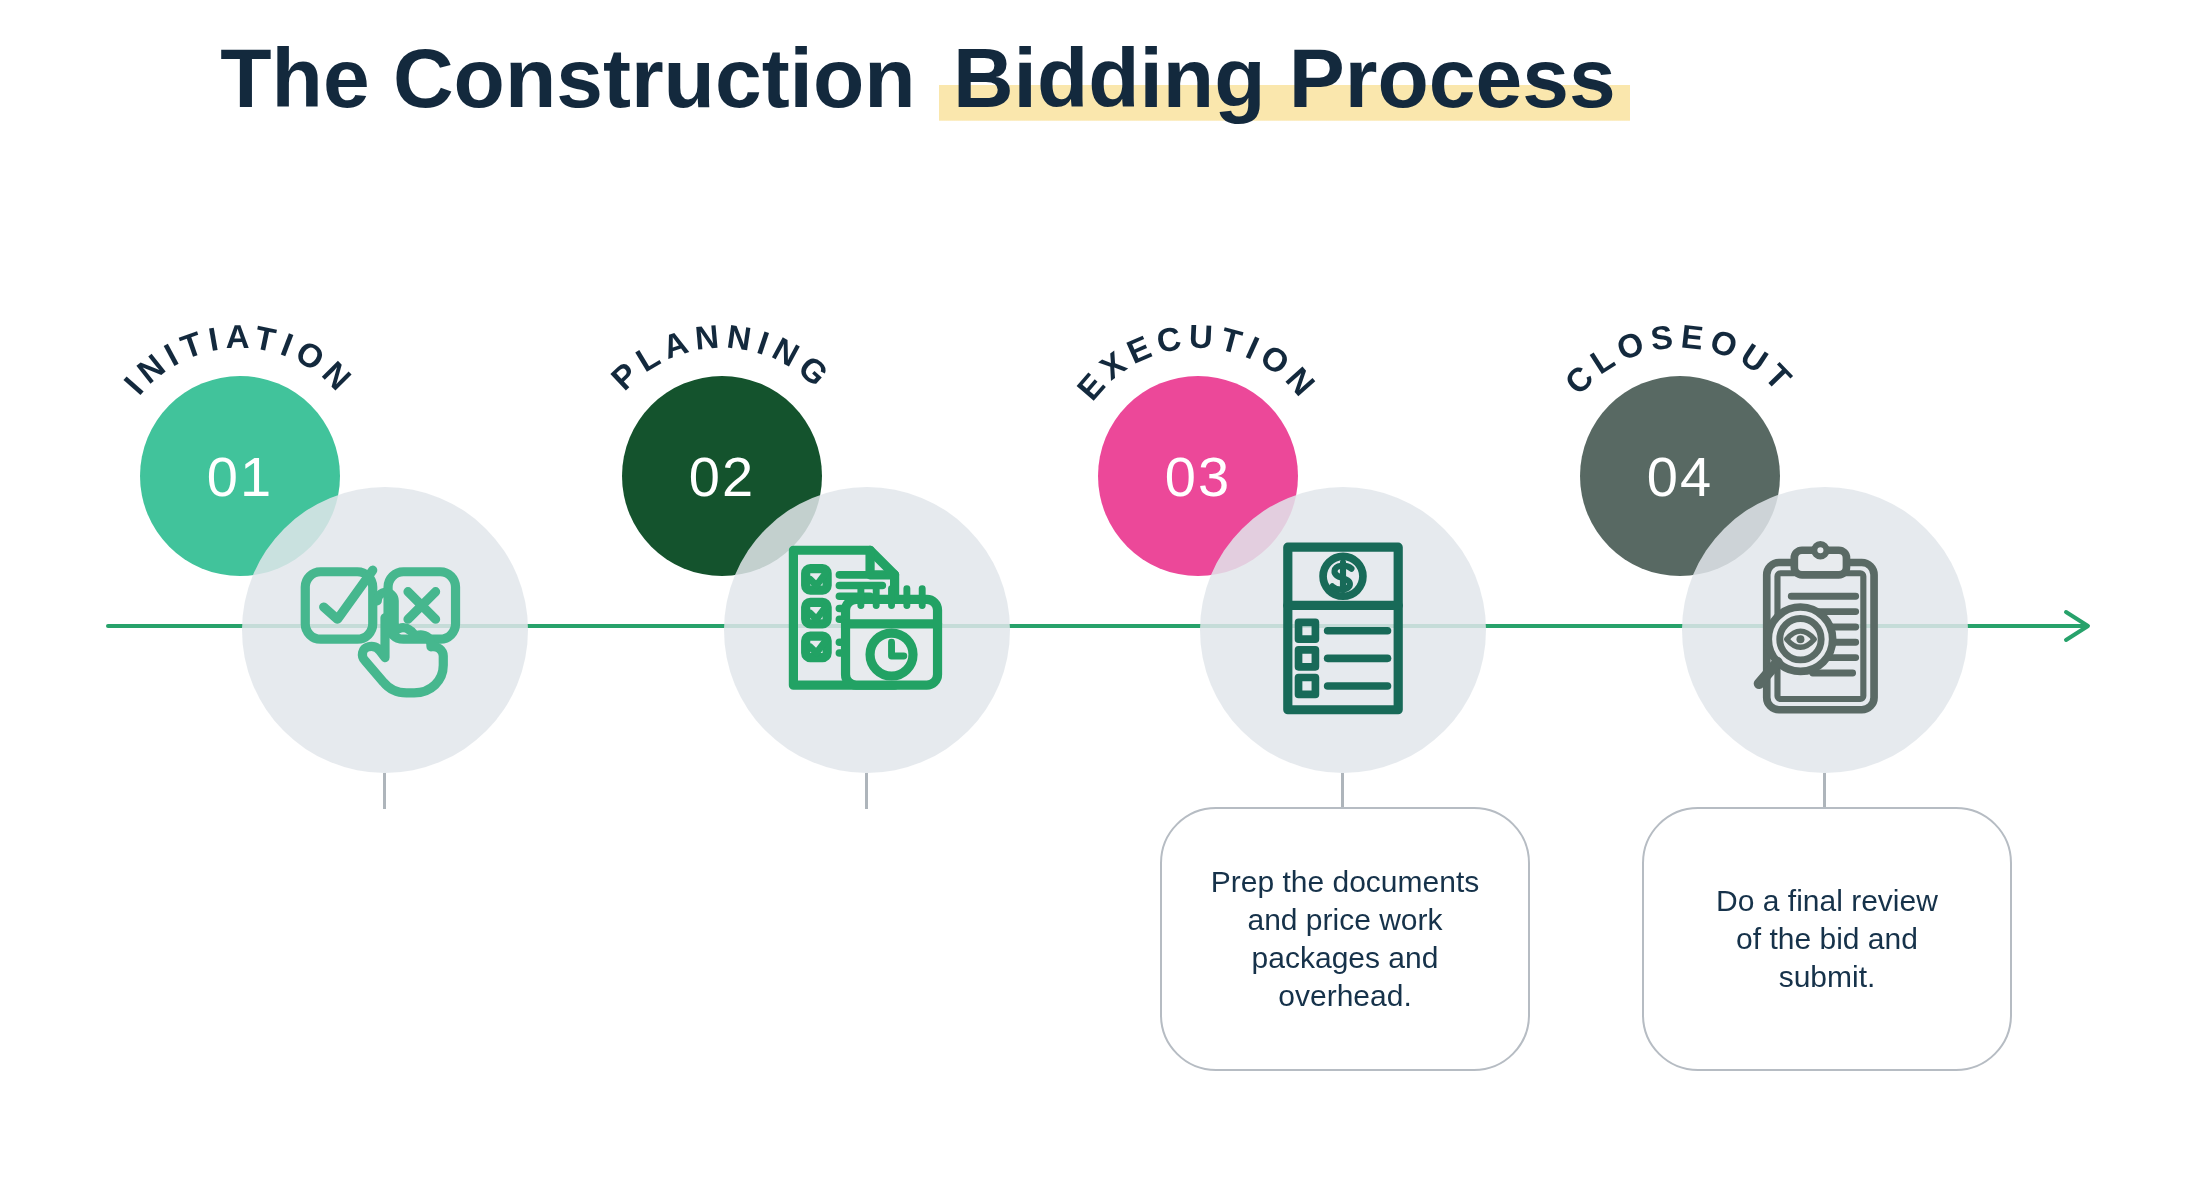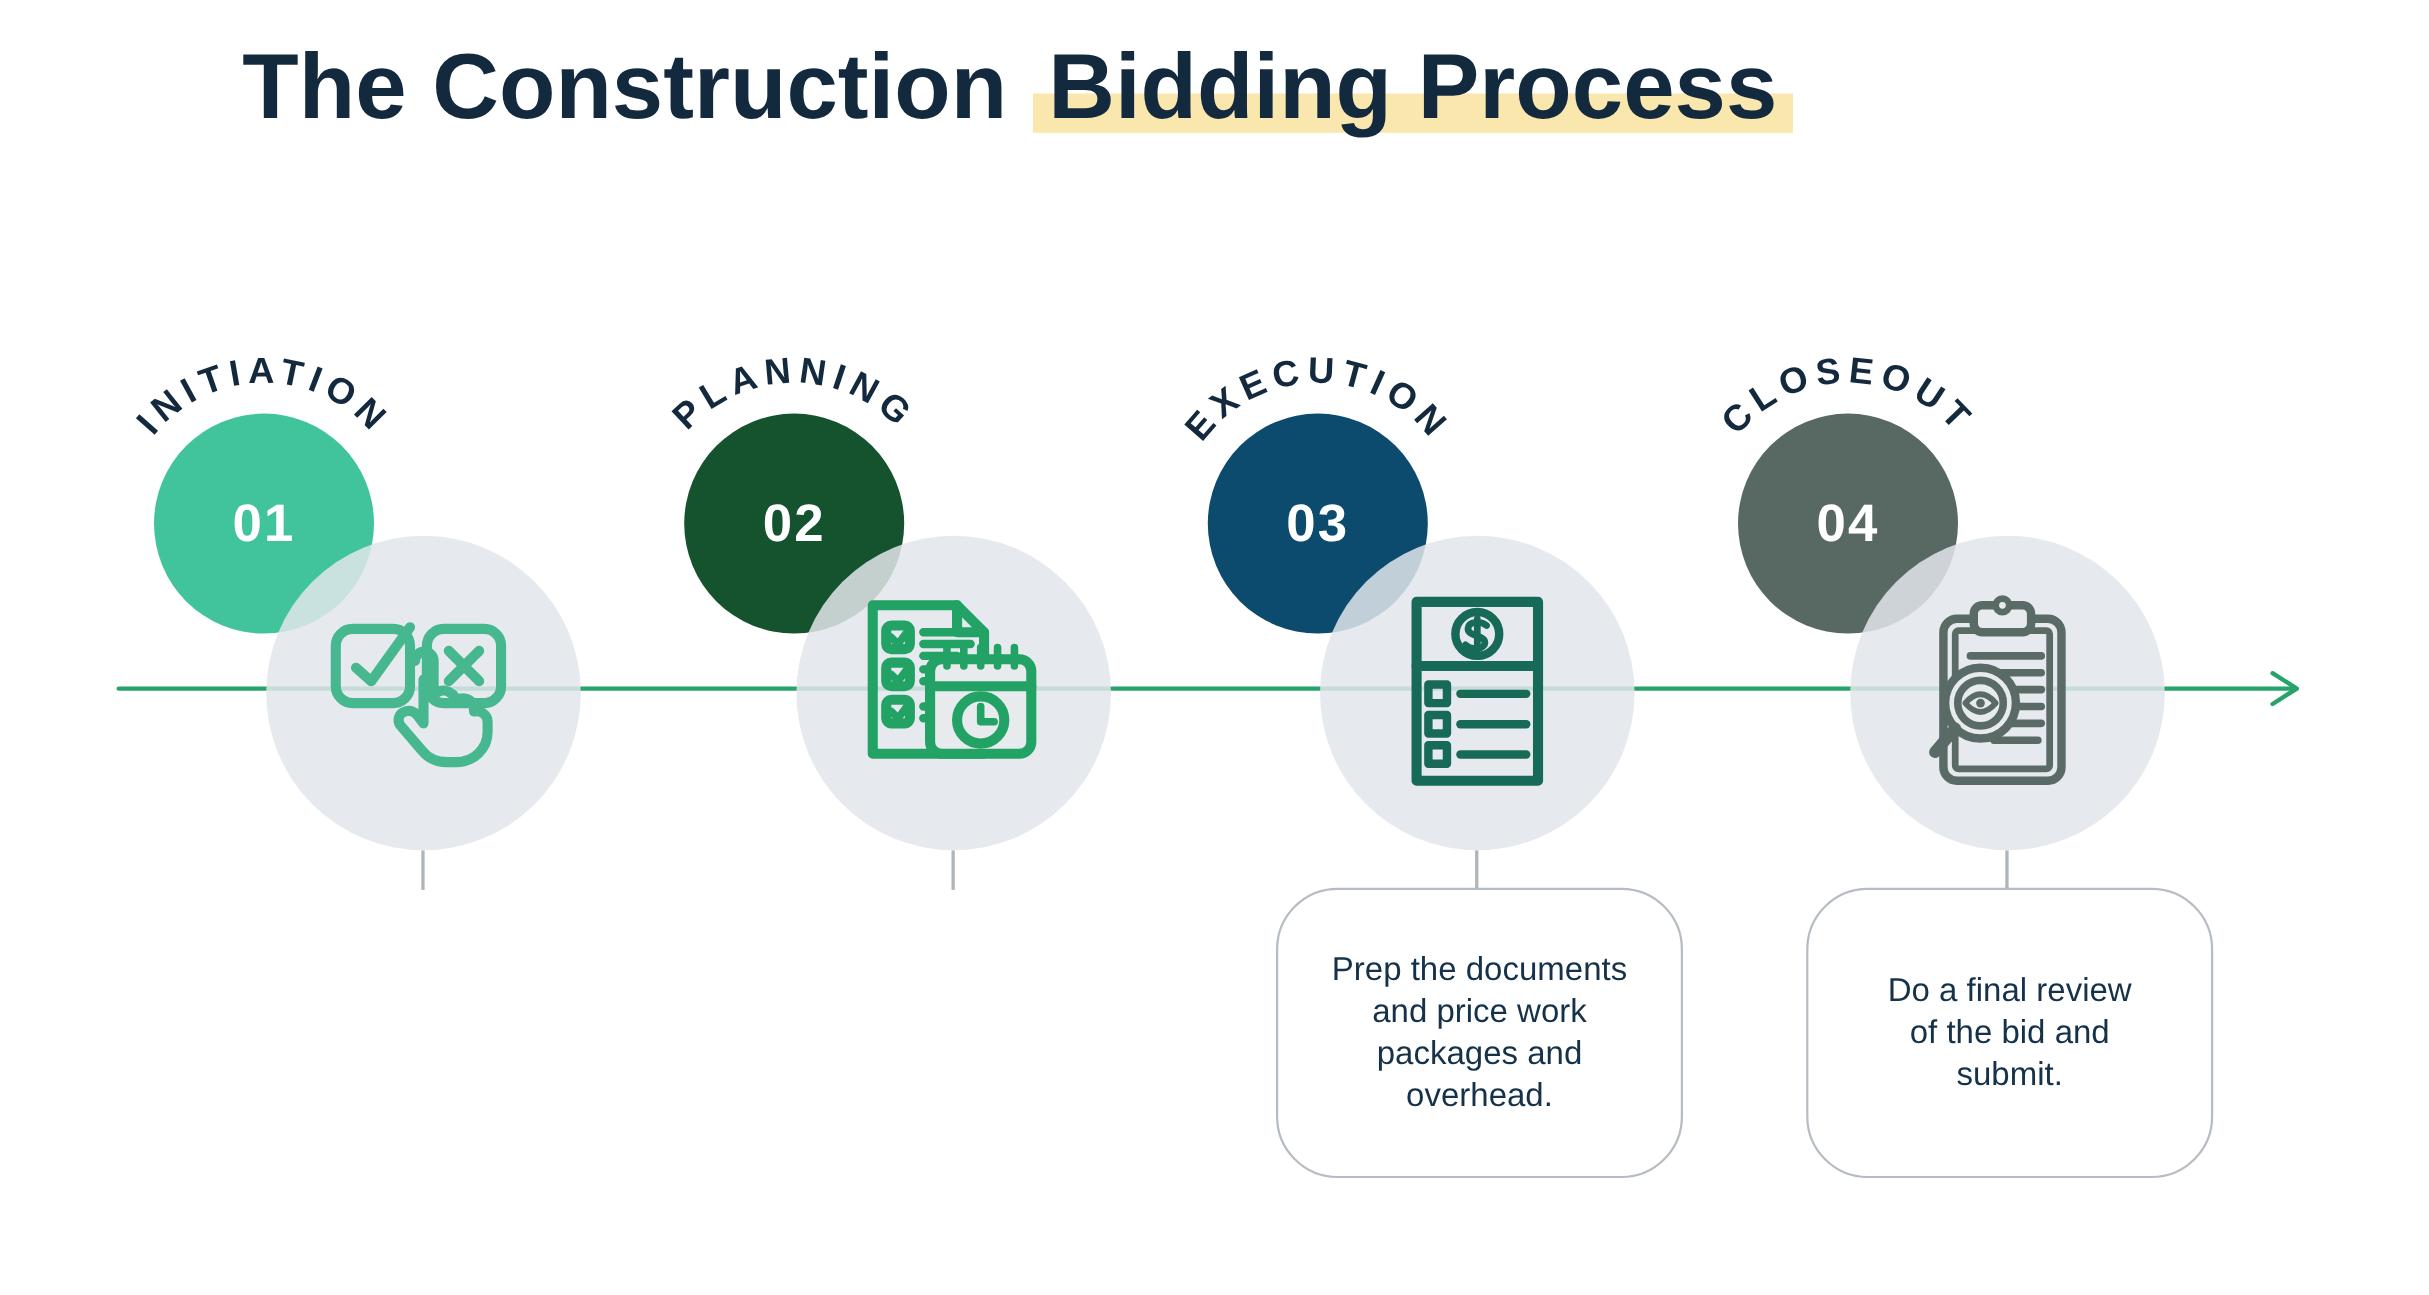--- a/index.html
+++ b/index.html
@@ -27,21 +27,21 @@
   .step{position:absolute;top:296px;width:480px;height:790px;z-index:1;}
   .step-0{left:0px;} .step-1{left:482px;} .step-2{left:958px;} .step-3{left:1440px;}
 
   .arc{position:absolute;left:90px;top:0;width:300px;height:300px;z-index:4;
        overflow:visible;pointer-events:none;}
   .arc text{font-family:"Liberation Sans",sans-serif;font-size:33px;font-weight:700;
        letter-spacing:6px;fill:#13293D;text-anchor:middle;}
 
   .num-circle{position:absolute;left:140px;top:80px;width:200px;height:200px;
        border-radius:50%;z-index:2;display:flex;align-items:center;justify-content:center;}
-  .num{color:#ffffff;font-size:48px;font-weight:700;letter-spacing:2px;}
+  .num{color:#ffffff;font-size:56px;font-weight:400;letter-spacing:2px;}
 
   .icon-circle{position:absolute;left:242px;top:191px;width:286px;height:286px;
        border-radius:50%;background:rgba(226,230,235,0.85);z-index:3;
        display:flex;align-items:center;justify-content:center;}
   .icon{width:184px;height:184px;}
   .icon *{stroke-linecap:round;stroke-linejoin:round;}
 
   .connector{position:absolute;left:383px;top:477px;width:3px;height:36px;
        background:#AEB5BB;z-index:1;}
 
@@ -118,21 +118,21 @@
   <div class="connector"></div>
 </div>
 
 <div class="step step-2">
   <svg class="arc" viewBox="0 0 300 300">
     <defs>
         <path id="arc2" d="M 22 180 A 128 128 0 0 1 278 180"></path>
       </defs>
     <text><textPath href="#arc2" startOffset="50%">EXECUTION</textPath></text>
   </svg>
-  <div class="num-circle" style="background: #0c4a6e;">
+  <div class="num-circle" style="background: #ec4899;">
     <span class="num">03</span>
   </div>
   <div class="icon-circle">
     <svg class="icon" viewBox="0 0 120 120" fill="none" stroke-width="6" style="stroke: rgb(24, 106, 88); color: rgb(24, 106, 88);">
       <rect x="24" y="6" width="72" height="106"></rect>
       <path d="M24 44 H96"></path>
       <circle cx="60" cy="25" r="13" stroke-width="5"></circle>
       <path d="M60 16 V34 M65.5 20 c-3.5 -3 -10.5 -2.5 -11 1.5 c-0.7 5 10 4 10 8.5 c0 4 -8 5 -11.5 1.5" stroke-width="4"></path>
       <rect x="31" y="55" width="11" height="11" stroke-width="5"></rect>
       <path d="M50 60.5 H89" stroke-width="5"></path>

